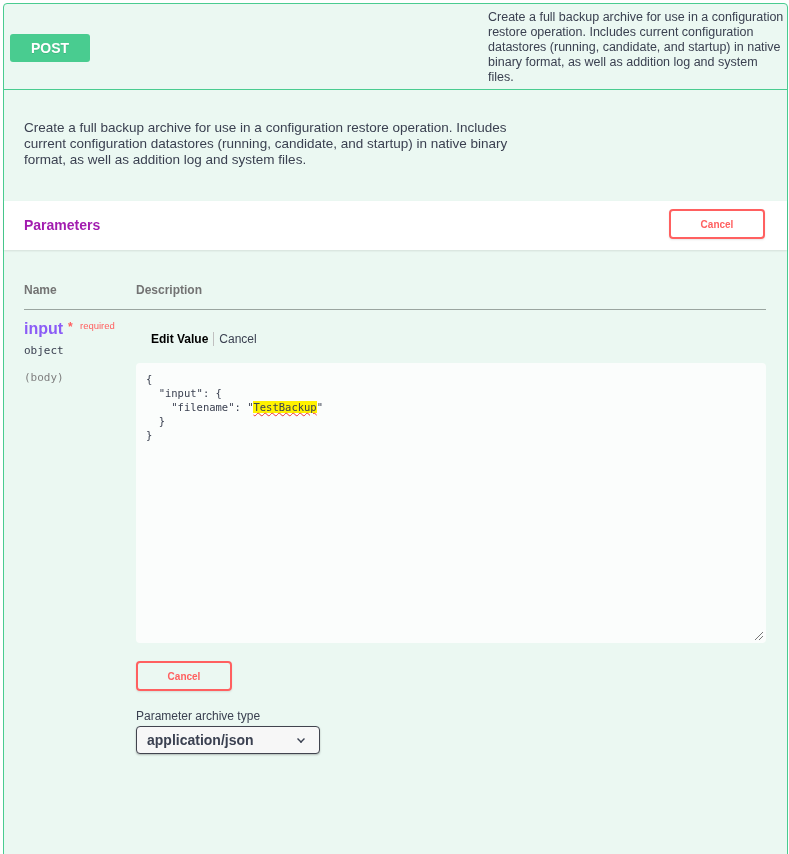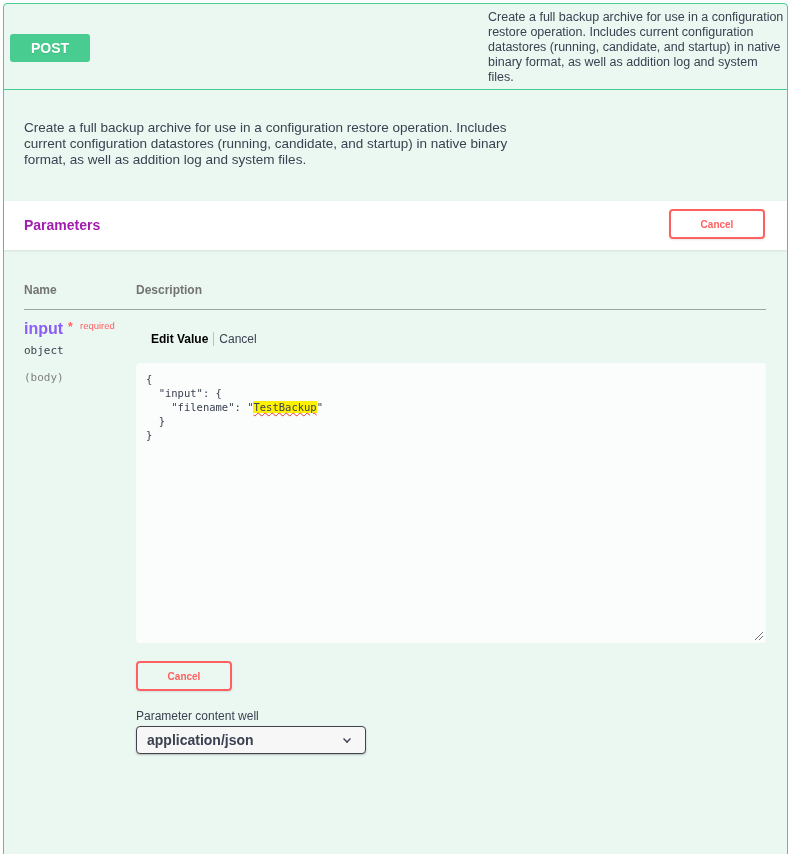--- a/index.html
+++ b/index.html
@@ -102,21 +102,21 @@
     .hl { background: #fff200; border-radius: 0; text-decoration: underline wavy #e33; text-decoration-thickness: 1px; }
     .resize-handle {
       position: absolute; right: 3px; bottom: 3px; width: 8px; height: 8px;
       background: linear-gradient(135deg, transparent 45%, #777 45%, #777 55%, transparent 55%, transparent 70%, #777 70%, #777 80%, transparent 80%);
     }
 
     .ct-label {
       position: absolute; left: 132px; top: 705px; font-size: 12px; color: #3b4151;
     }
     .ct-select {
-      position: absolute; left: 132px; top: 722px; width: 230px; height: 28px;
+      position: absolute; left: 132px; top: 722px; width: 184px; height: 28px;
       border: 1px solid #41444e; border-radius: 4px; background: #f7f7f7;
       box-shadow: 0 1px 2px rgba(0,0,0,.25);
       display: flex; align-items: center; padding-left: 10px;
       font-size: 14px; font-weight: bold; color: #3b4151;
     }
     .chev {
       position: absolute; right: 14px; top: 8px; width: 8px; height: 8px;
       border-right: 2px solid #3b4151; border-bottom: 2px solid #3b4151;
       transform: rotate(45deg) scale(0.7);
     }
@@ -162,19 +162,19 @@
   </div>
 
   <div class="body-editor"><span>{</span>
 <span>  "input": {</span>
 <span>    "filename": "</span><span class="hl">TestBackup</span><span>"</span>
 <span>  }</span>
 <span>}</span><span class="resize-handle"></span></div>
 
   <button class="btn-cancel bottom">Cancel</button>
 
-  <span class="ct-label">Parameter content well</span>
+  <span class="ct-label">Parameter archive type</span>
   <div class="ct-select">
     <span>application/json</span>
     <span class="chev"></span>
   </div>
 
 </div>
 
 </body></html>

